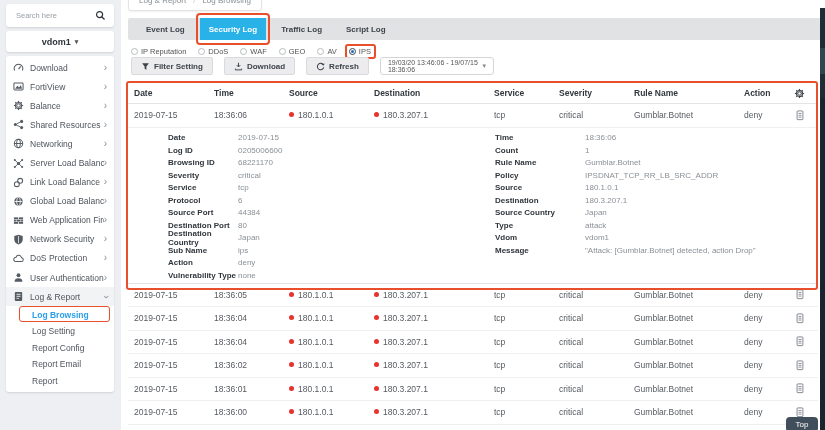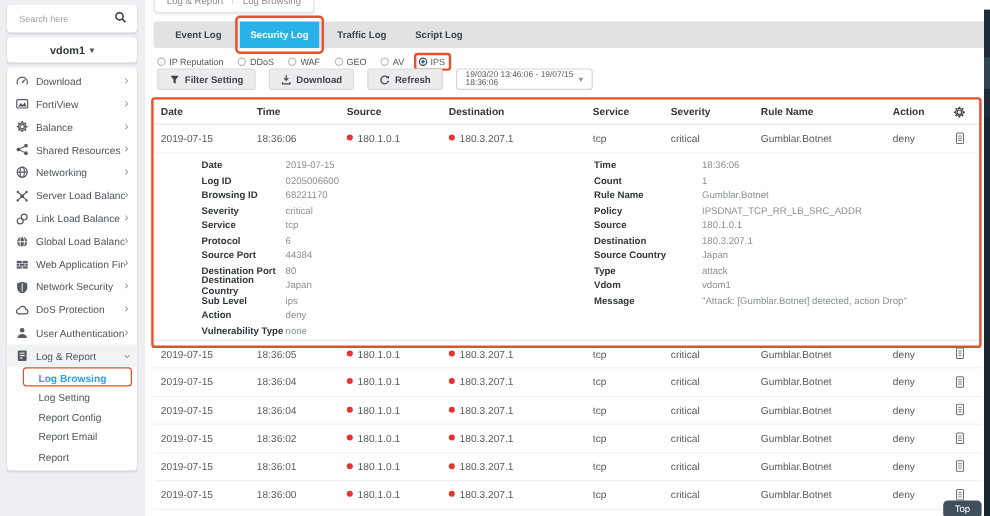--- a/index.html
+++ b/index.html
@@ -439,21 +439,21 @@
         </div>
         <div class="dpair">
           <span class="dlabel">Destination Port</span>
           <span class="dvalue">80</span>
         </div>
         <div class="dpair">
           <span class="dlabel">Destination Country</span>
           <span class="dvalue">Japan</span>
         </div>
         <div class="dpair">
-          <span class="dlabel">Sub Level</span>
+          <span class="dlabel">Sub Name</span>
           <span class="dvalue">ips</span>
         </div>
         <div class="dpair">
           <span class="dlabel">Action</span>
           <span class="dvalue">deny</span>
         </div>
         <div class="dpair">
           <span class="dlabel">Vulnerability Type</span>
           <span class="dvalue">none</span>
         </div>

